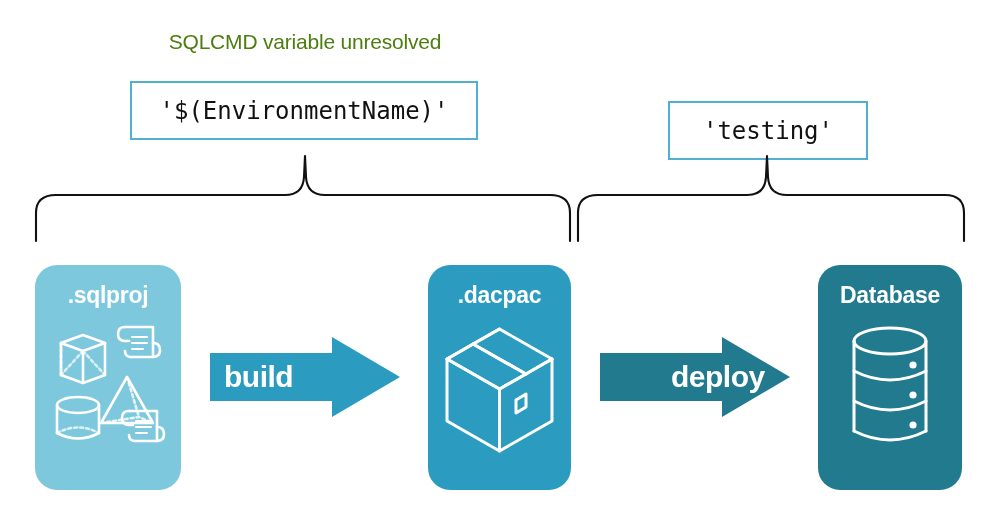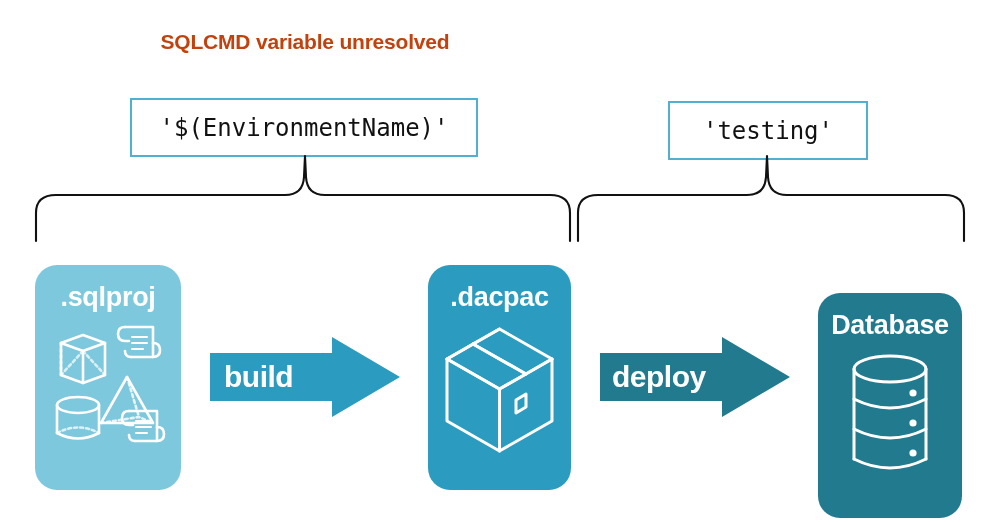--- a/index.html
+++ b/index.html
@@ -20,45 +20,45 @@
     position: absolute;
     left: 0; top: 0;
     width: 1000px;
     height: 522px;
   }
 
   
   .heading {
     position: absolute;
     text-align: center;
-    font-weight: bold;
+    font-weight: normal;
     font-size: 21px;
     letter-spacing: -0.2px;
-    color: #c2410c;
+    color: #4d7c0f;
     white-space: nowrap;
   }
   #heading-left  { left: 105px; top: 30px; width: 400px; }
   #heading-right { left: 608px; top: 30px; width: 320px; }
 
   
   .code-box {
     position: absolute;
     box-sizing: border-box;
     border: 2px solid #4fb0cf;
     background: #ffffff;
     display: flex;
     align-items: center;
     justify-content: center;
     font-family: "DejaVu Sans Mono", monospace;
     font-size: 24px;
     color: #111111;
     letter-spacing: 0px;
     white-space: nowrap;
   }
-  #code-box-left  { left: 130px; top: 81px; width: 348px; height: 59px; margin-top: 17px; }
+  #code-box-left  { left: 130px; top: 81px; width: 348px; height: 59px; }
   #code-box-right { left: 668px; top: 81px; width: 200px; height: 59px; margin-top: 20px; }
 
   
   #braces {
     position: absolute;
     left: 0; top: 0;
     width: 1000px;
     height: 522px;
     pointer-events: none;
   }
@@ -69,33 +69,33 @@
     border-radius: 22px;
     box-sizing: border-box;
   }
   .card-label {
     position: absolute;
     left: 0;
     width: 100%;
     text-align: center;
     color: #ffffff;
     font-weight: bold;
-    font-size: 27px;
+    font-size: 23px;
     letter-spacing: -0.3px;
     white-space: nowrap;
   }
   .card-art {
     position: absolute;
     left: 0;
     width: 100%;
   }
 
   #card-sqlproj  { left: 35px;  top: 265px; width: 146px; height: 225px; background: #7ec8dd; }
   #card-dacpac   { left: 428px; top: 265px; width: 143px; height: 225px; background: #2b9cc0; }
-  #card-database { left: 818px; top: 265px; width: 144px; height: 225px; background: #227a8e; margin-top: 28px; }
+  #card-database { left: 818px; top: 265px; width: 144px; height: 225px; background: #227a8e; }
 
   #card-sqlproj  .card-label { top: 17px; }
   #card-dacpac   .card-label { top: 17px; text-align: center; }
   #card-database .card-label { top: 17px; }
 
   #card-sqlproj  .card-art { top: 48px; height: 142px; }
   #card-dacpac   .card-art { top: 52px; height: 150px; }
   #card-database .card-art { top: 56px; height: 140px; }
 
   
@@ -113,21 +113,21 @@
     color: #ffffff;
     font-weight: bold;
     font-size: 30px;
     letter-spacing: -0.5px;
     white-space: nowrap;
     pointer-events: none;
   }
   #arrow-build  { left: 210px; top: 337px; width: 190px; height: 80px; }
   #arrow-deploy { left: 600px; top: 337px; width: 190px; height: 80px; }
   #arrow-build  .arrow-label { padding-left: 14px; }
-  #arrow-deploy .arrow-label { padding-left: 12px; }
+  #arrow-deploy .arrow-label { padding-left: 27px; margin-left: 44px; }
 </style>
 </head>
 <body>
 
 <div id="stage">
 
   <div class="heading" id="heading-left">SQLCMD variable unresolved</div>
 
 
   <div class="code-box" id="code-box-left">

